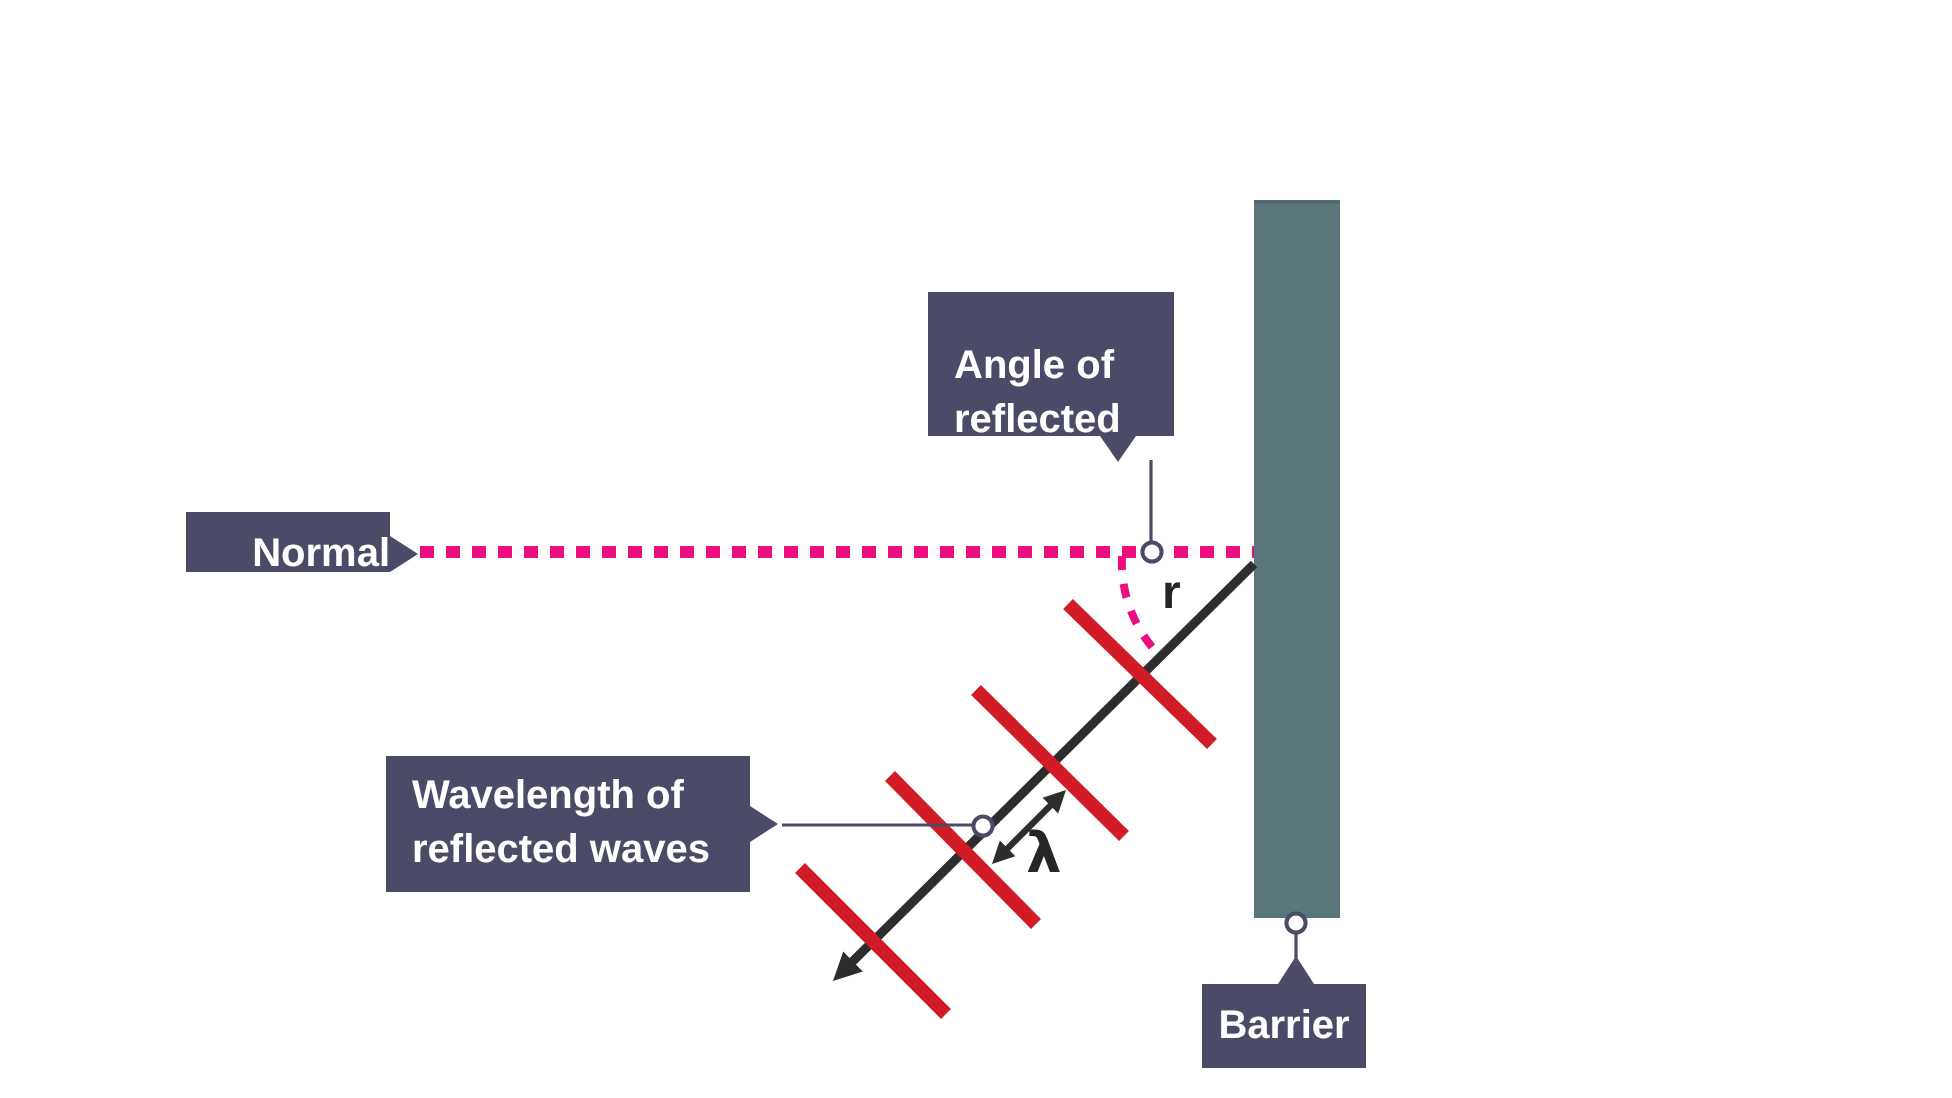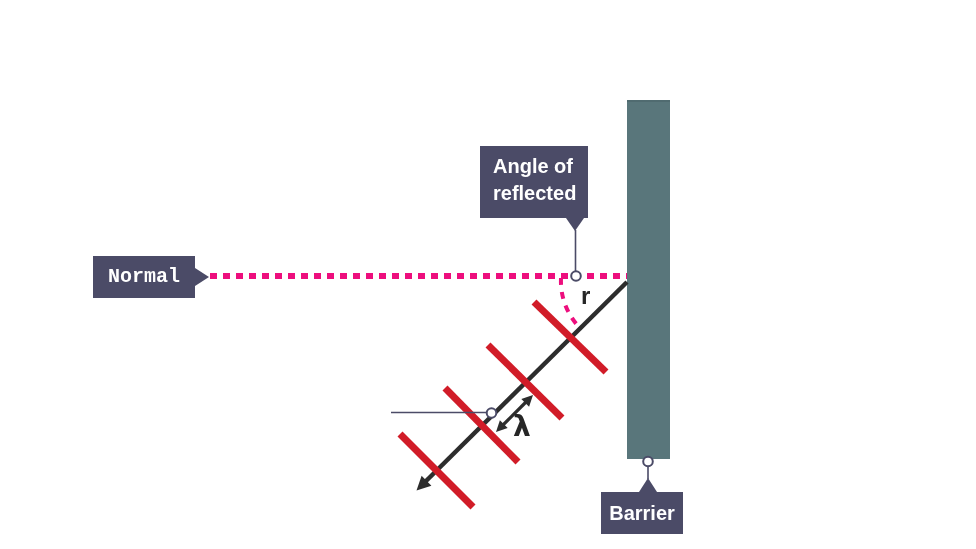--- a/index.html
+++ b/index.html
@@ -29,38 +29,37 @@
     box-sizing: border-box;
   }
   .label-box .line { display: block; }
   .pointer {
     position: absolute;
     width: 0;
     height: 0;
   }
   
   #angle-box {
-    left: 480px; top: 146px;
-    width: 108px; height: 72px;
-    padding: 7px 0 0 13px;
+    left: 464px; top: 146px;
+    width: 123px; height: 72px;
+    padding: 24px 0 0 13px;
     line-height: 27px;
   }
   #angle-box .pointer {
     left: 86px; top: 72px;
     border-left: 9px solid transparent;
     border-right: 9px solid transparent;
     border-top: 13px solid #4b4b67;
   }
   
   #normal-box {
     left: 93px; top: 256px;
-    width: 102px; height: 42px;
-    text-align: center;
+    width: 102px; height: 30px;
+    text-align: right;
     line-height: 42px;
-    font-family: Liberation Mono, monospace;
   }
   #normal-box .pointer {
     left: 102px; top: 12px;
     border-top: 9px solid transparent;
     border-bottom: 9px solid transparent;
     border-left: 14px solid #4b4b67;
   }
   
   #wavelength-box {
     left: 193px; top: 378px;
@@ -134,19 +133,24 @@
     <span class="line">Angle of</span>
     <span class="line">reflected</span>
     <span class="pointer"></span>
   </div>
 
   <div id="normal-box" class="label-box">
     <span>Normal</span>
     <span class="pointer"></span>
   </div>
 
+  <div id="wavelength-box" class="label-box">
+    <span class="line">Wavelength of</span>
+    <span class="line">reflected waves</span>
+    <span class="pointer"></span>
+  </div>
 
   <div id="barrier-box" class="label-box">
     <span>Barrier</span>
     <span class="pointer"></span>
   </div>
 
 </div>
 
 </body></html>

